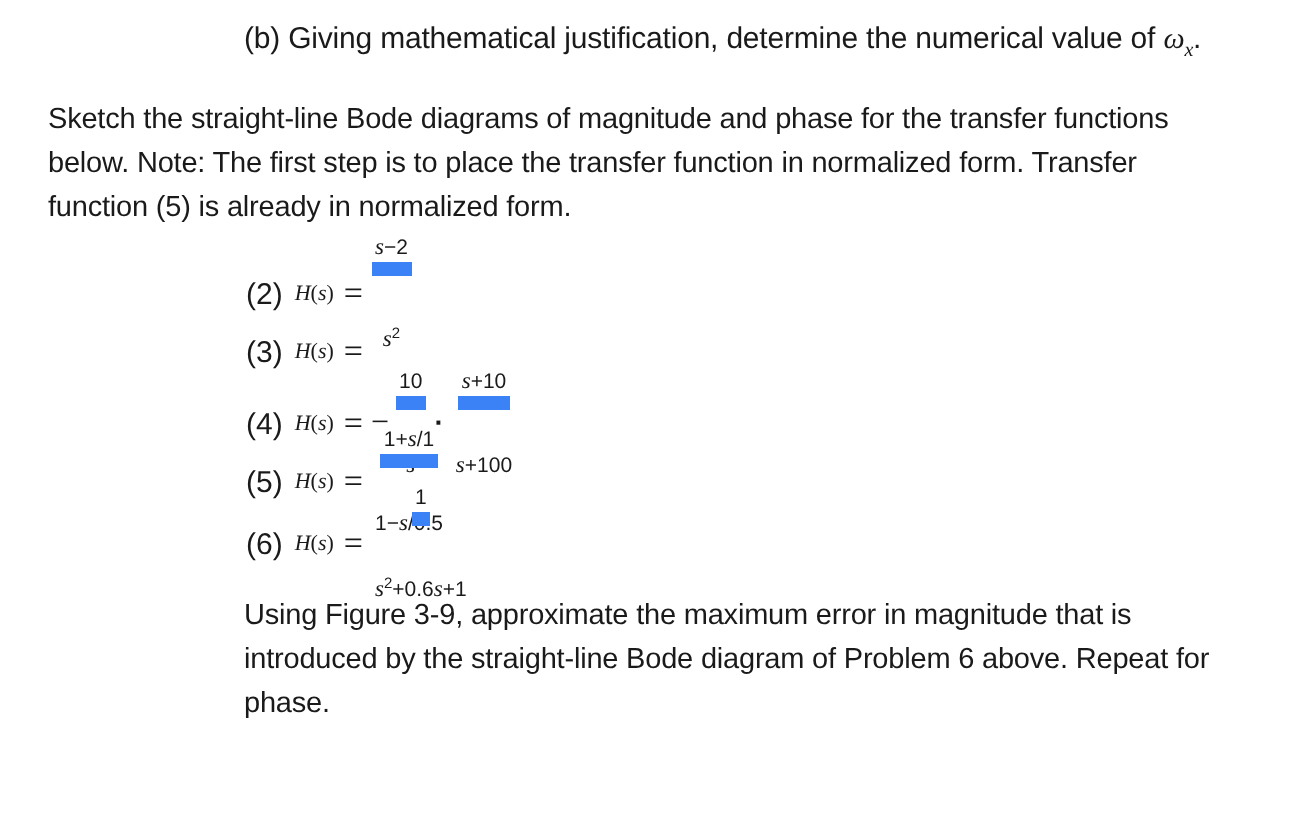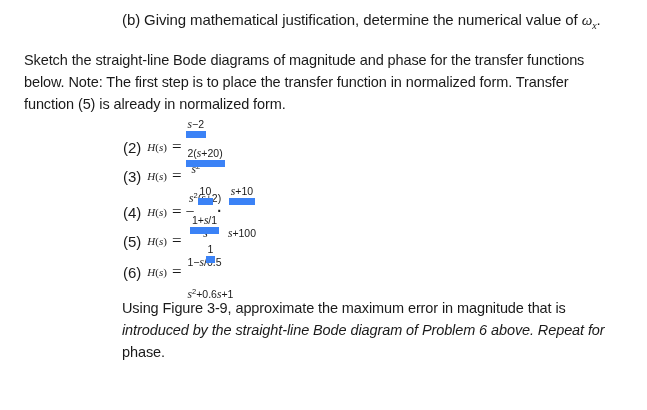--- a/index.html
+++ b/index.html
@@ -39,24 +39,20 @@
   <span class="frac">
     <span class="num"><i>s</i>−2</span>
     <span class="den"><i>s</i><sup>2</sup></span>
   </span>
 </div>
 
 <div class="eq" style="top:161px;">
   <span class="eq-label">(3)</span>
   <span class="eq-H"><span>H</span><span class="paren">(</span><span>s</span><span class="paren">)</span></span>
   <span class="eq-eq">=</span>
-  <span class="frac">
-    <span class="num">2(<i>s</i>+20)</span>
-    <span class="den"><i>s</i><sup>2</sup>(<i>s</i>+2)</span>
-  </span>
 </div>
 
 <div class="eq" style="top:197px;">
   <span class="eq-label">(4)</span>
   <span class="eq-H"><span>H</span><span class="paren">(</span><span>s</span><span class="paren">)</span></span>
   <span class="eq-eq">=</span>
   <span class="neg">−</span>
   <span class="frac">
     <span class="num">10</span>
     <span class="den"><i>s</i></span>
@@ -82,14 +78,14 @@
   <span class="eq-label">(6)</span>
   <span class="eq-H"><span>H</span><span class="paren">(</span><span>s</span><span class="paren">)</span></span>
   <span class="eq-eq">=</span>
   <span class="frac">
     <span class="num">1</span>
     <span class="den"><i>s</i><sup>2</sup>+0.6<i>s</i>+1</span>
   </span>
 </div>
 
 <div class="line" style="left:122px; top:300px;">Using Figure 3-9, approximate the maximum error in magnitude that is</div>
-<div class="line" style="left:122px; top:322px;font-style:italic;">introduced by the straight-line Bode diagram of Problem 6 above.  Repeat for</div>
+<div class="line" style="left:122px; top:322px;">introduced by the straight-line Bode diagram of Problem 6 above.  Repeat for</div>
 <div class="line" style="left:122px; top:344px;">phase.</div>
 
 </body></html>

